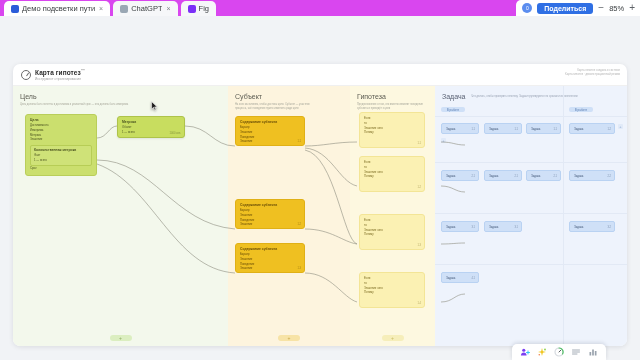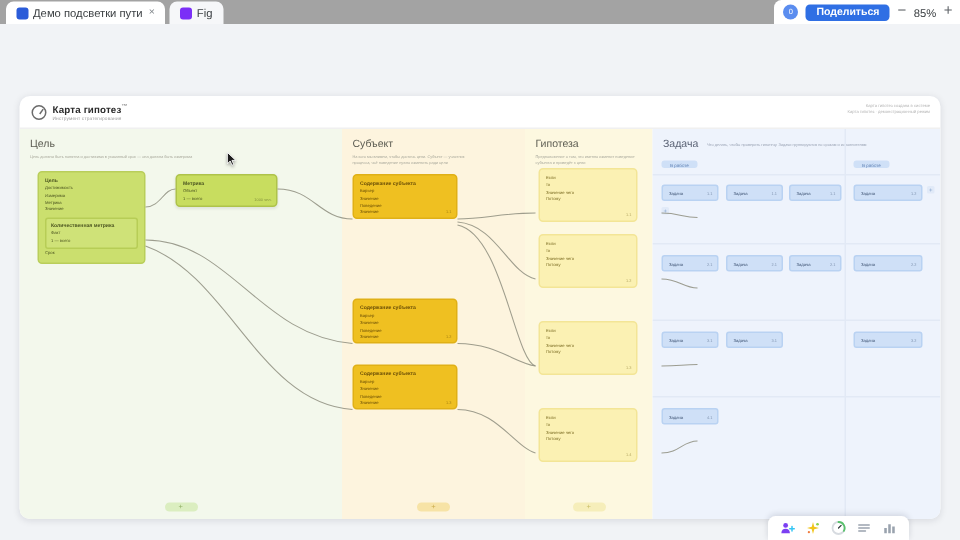--- a/index.html
+++ b/index.html
@@ -7,21 +7,21 @@
     width: 640px; height: 360px;
     overflow: hidden;
     font-family: "Liberation Sans", sans-serif;
     background: #f1f3f6;
   }
 
   
   .browser-chrome {
     position: absolute; top: 0; left: 0;
     width: 640px; height: 16px;
-    background: #a3a3a3;
+    background: #d946ef;
     display: flex; align-items: center;
     z-index: 60;
   }
   .tabstrip { display: flex; align-items: flex-end; height: 16px; padding-left: 4px; gap: 3px; }
   .tab {
     height: 15px; border-radius: 5px 5px 0 0;
     display: flex; align-items: center; gap: 3px;
     padding: 0 7px; font-size: 7.5px; color: #3c4043;
     background: #f6f7f9; white-space: nowrap;
     max-width: 136px; overflow: hidden;
@@ -202,20 +202,25 @@
 
 <div class="browser-chrome">
   <div class="tabstrip">
 
     <div class="tab active">
       <span class="favicon fav-mir"></span>
       <span class="tlabel">Демо подсветки пути</span>
       <span class="tclose">×</span>
     </div>
 
+    <div class="tab">
+      <span class="favicon fav-gpt"></span>
+      <span class="tlabel">ChatGPT</span>
+      <span class="tclose">×</span>
+    </div>
 
     <div class="tab">
       <span class="favicon fav-fig"></span>
       <span class="tlabel">Fig</span>
     </div>
   </div>
 
   <div class="chrome-right">
     <span class="presence">0</span>
     <button class="share-btn">Поделиться</button>

